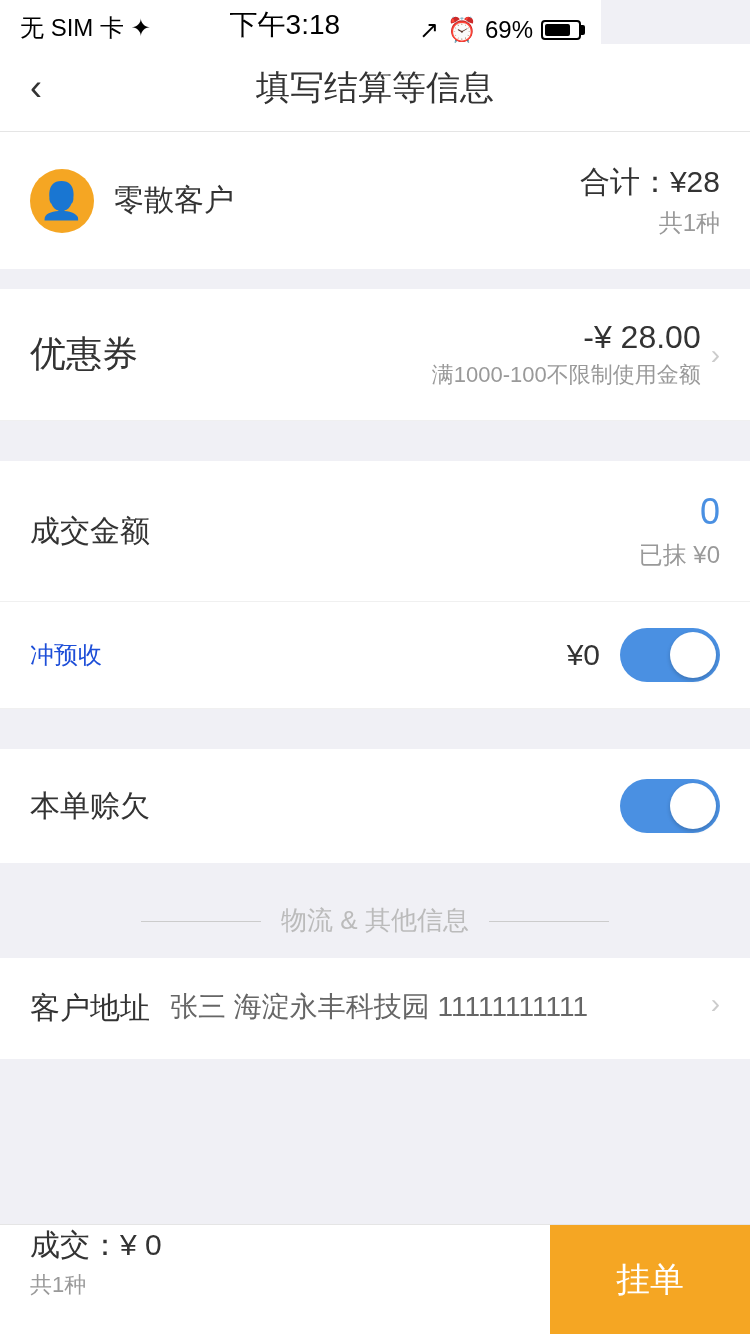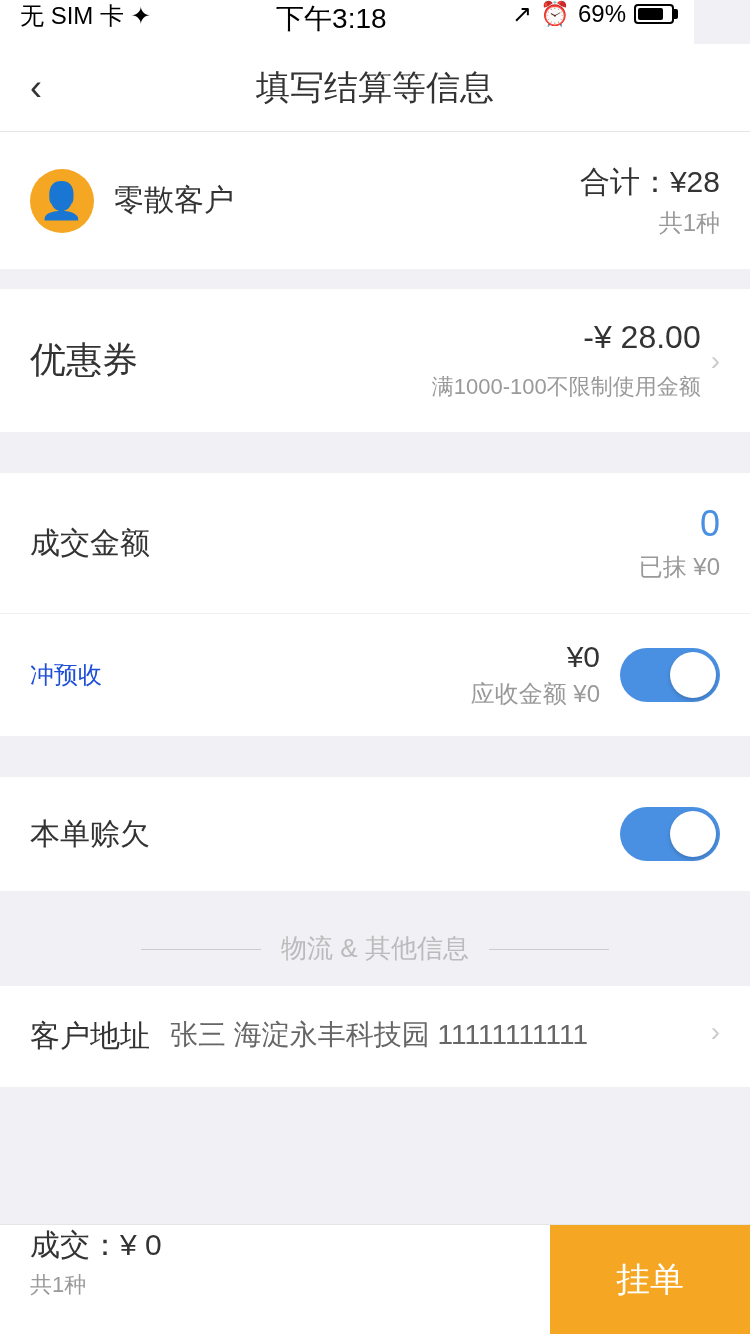--- a/index.html
+++ b/index.html
@@ -9,25 +9,25 @@
       min-height: 1334px;
       background: #f0f0f5;
       font-family: -apple-system, 'PingFang SC', 'Helvetica Neue', sans-serif;
       font-size: 28px;
       color: #333;
       position: relative;
     }
 
     
     .status-bar {
-      width: 694px;
+      width: 601px;
       height: 44px;
       background: #fff;
       display: flex;
-      align-items: flex-start;
+      align-items: flex-end;
       justify-content: space-between;
       padding: 0 20px;
       font-size: 24px;
       color: #000;
     }
     .status-left {
       display: flex;
       align-items: center;
       gap: 8px;
     }
@@ -172,21 +172,21 @@
       text-align: right;
     }
     .coupon-discount {
       font-size: 32px;
       color: #333;
       font-weight: 500;
     }
     .coupon-desc {
       font-size: 22px;
       color: #999;
-      margin-top: 16px;
+      margin-top: 4px;
     }
     .chevron-right {
       color: #ccc;
       font-size: 28px;
     }
 
     
     .section-divider {
       height: 20px;
       background: #f0f0f5;
@@ -492,21 +492,20 @@
           <span class="sub-text">已抹  ¥0</span>
         </div>
       </div>
     </div>
 
     <div class="preadvance-row">
       <span class="preadvance-left">冲预收</span>
       <div class="preadvance-right">
         <div class="preadvance-amounts">
           <div class="preadvance-main">¥0</div>
-          <div class="preadvance-sub">应收金额 ¥0</div>
         </div>
         <div class="toggle-wrap">
           <div class="toggle-knob"></div>
         </div>
       </div>
     </div>
   </div>
 
   <div class="section-divider"></div>
 

